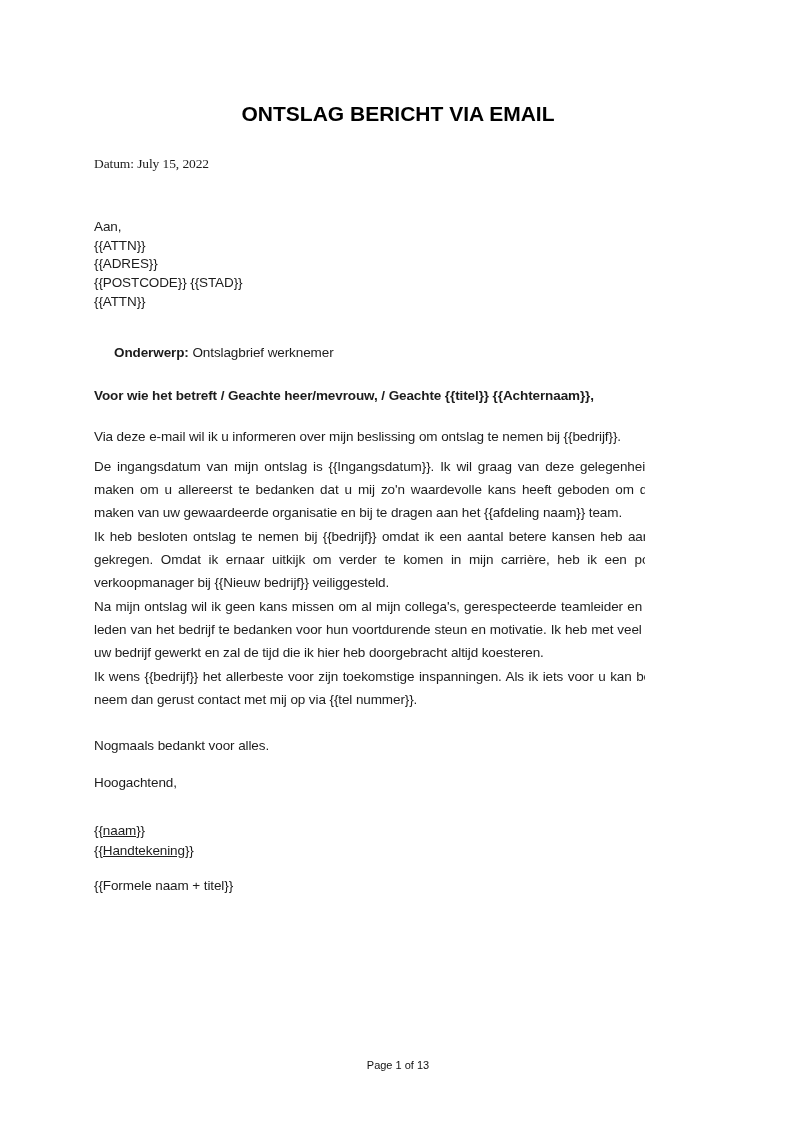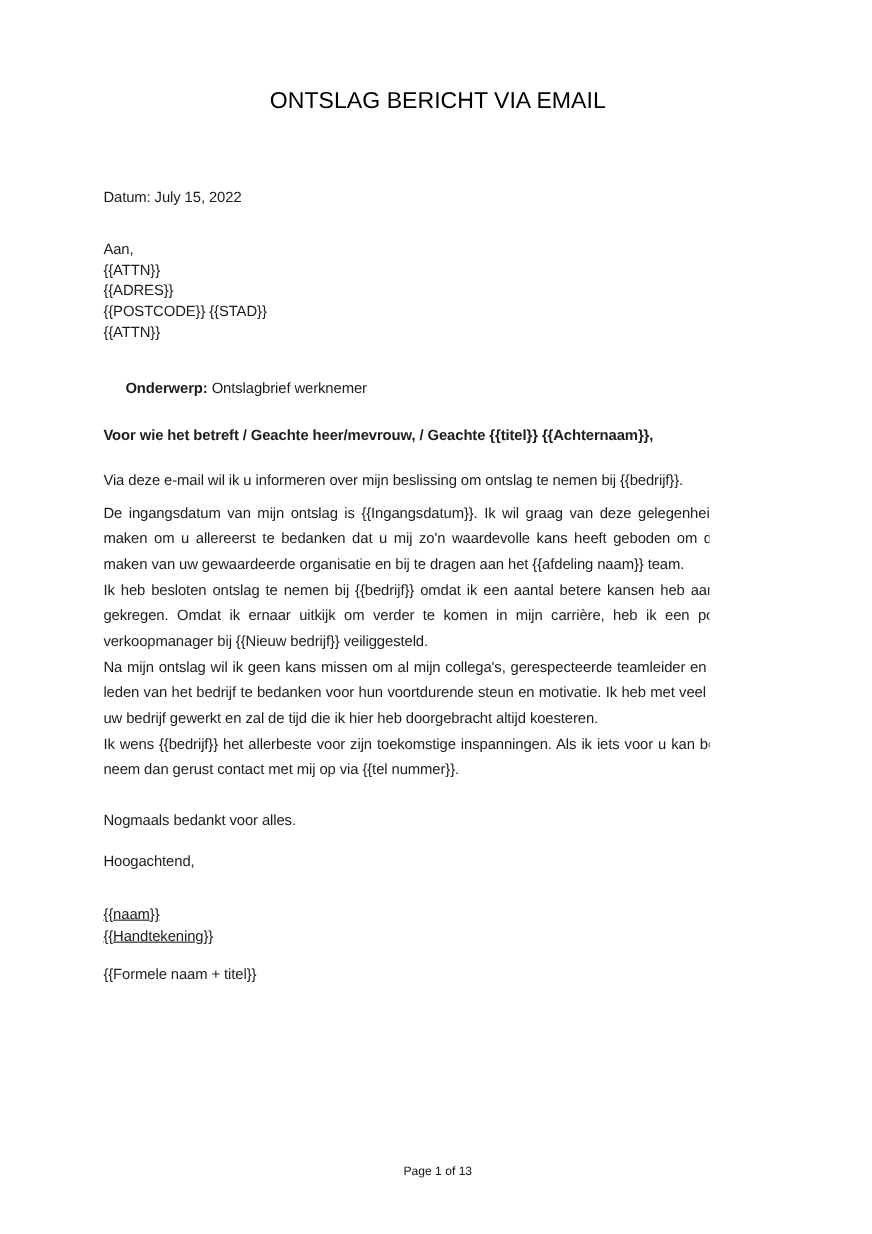--- a/index.html
+++ b/index.html
@@ -30,25 +30,25 @@
   .ln   { fill:var(--screen-line,#9DAFBA); }
   .ntch { fill:#46606e; }
   .brand-text { margin-top:8px; font-size:12.5px; line-height:13px; color:#111; }
 
   
   .blk {
     position:absolute; left:94px; width:608px;
     font-size:13.5px; line-height:23px; letter-spacing:-0.1px;
   }
   .doc-title {
-    top:80px; text-align:center;
-    font-size:21px; line-height:24px; font-weight:400;
+    top:102px; text-align:center;
+    font-size:21px; line-height:24px; font-weight:700;
     color:#000; letter-spacing:0; margin:0;
   }
-  .date-line   { top:168px; white-space:nowrap; }
+  .date-line   { top:152px; white-space:nowrap;font-family:Liberation Serif, serif; }
   .addr        { top:218px; line-height:18.7px; }
   .subject     { top:341px; white-space:nowrap; }
   .subject .lbl{ font-weight:700;margin-left:20px; }
   .salutation  { top:384px; white-space:nowrap;font-weight:bold; }
   .p0 { top:425px; white-space:nowrap; }
   .p1 { top:455px; text-align:justify; }
   .p2 { top:525px; text-align:justify; }
   .p3 { top:595px; text-align:justify; }
   .p4 { top:665px; text-align:justify; }
   .thanks      { top:734px; white-space:nowrap; }

